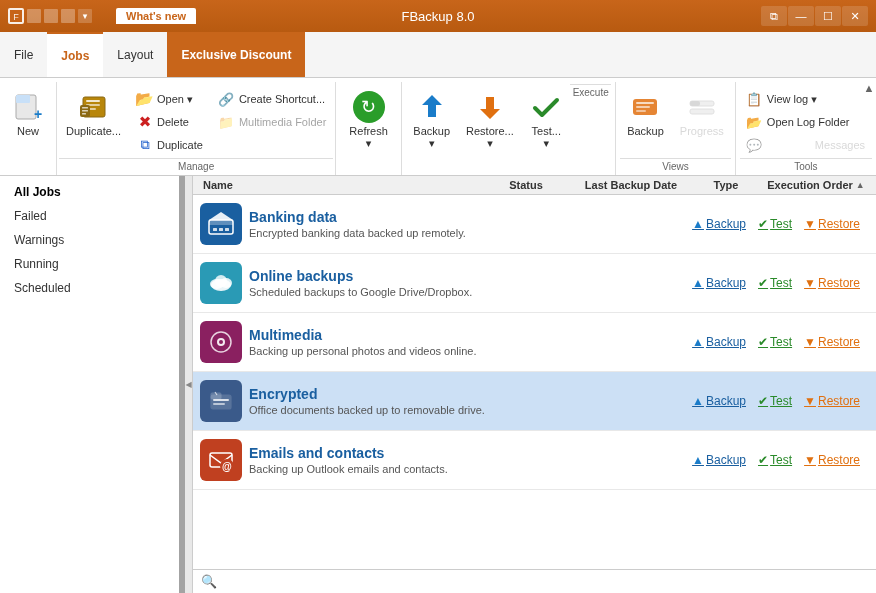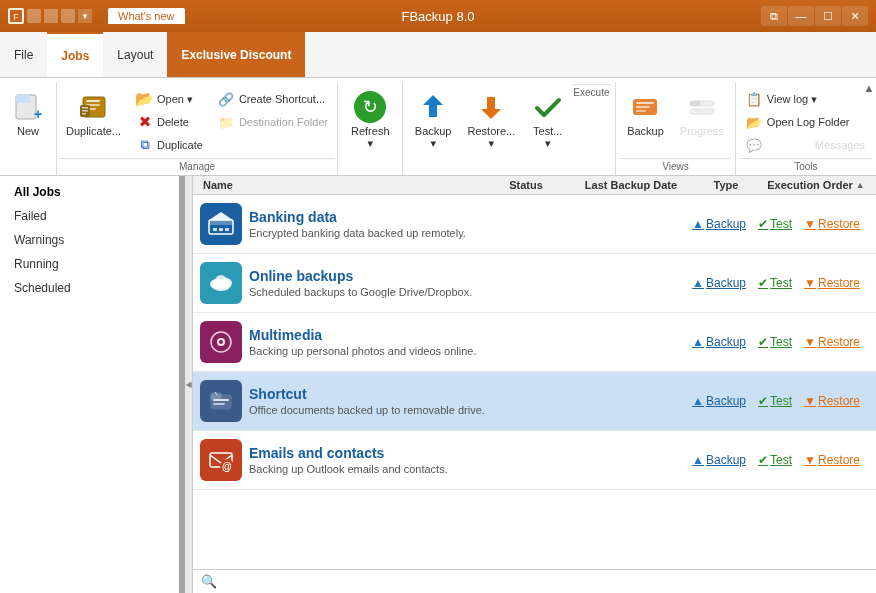--- a/index.html
+++ b/index.html
@@ -224,21 +224,21 @@
             <rect width="12" height="12" fill="#c8651a"></rect>
             <text x="6" y="10" font-size="9" fill="white" text-anchor="middle">F</text>
           </svg>
       </div>
       <div style="width:14px;height:14px;background:rgba(255,255,255,0.3);border-radius:1px;"></div>
       <div style="width:14px;height:14px;background:rgba(255,255,255,0.3);border-radius:1px;"></div>
       <div style="width:14px;height:14px;background:rgba(255,255,255,0.3);border-radius:1px;"></div>
       <div style="width:14px;height:14px;background:rgba(255,255,255,0.2);border-radius:1px;font-size:9px;color:#fff;display:flex;align-items:center;justify-content:center;">▾</div>
     </div>
 
-    <div style="background:#fff;color:#c8651a;padding:2px 10px;font-size:11px;font-weight:400;border-radius:2px 2px 0 0;margin-left:12px;">What's new</div>
+    <div style="background:#fff;color:#c8651a;padding:2px 10px;font-size:11px;font-weight:700;border-radius:2px 2px 0 0;margin-left:20px;">What's new</div>
   </div>
   <div class="title-text">FBackup 8.0</div>
   <div class="title-controls">
     <button class="title-btn">⧉</button>
     <button class="title-btn">—</button>
     <button class="title-btn">☐</button>
     <button class="title-btn close">✕</button>
   </div>
 </div>
 
@@ -301,21 +301,21 @@
         </div>
       </div>
 
       <div class="rb-small-group" style="margin-top:2px;">
         <div class="rb-small">
           <span class="rb-icon-sm" style="color:#808080;font-size:13px;">🔗</span>
           <span style="font-size:11px;">Create Shortcut...</span>
         </div>
         <div class="rb-small rb-disabled">
           <span class="rb-icon-sm" style="color:#aaa;font-size:13px;">📁</span>
-          <span style="font-size:11px;">Destination Folder</span>
+          <span style="font-size:11px;">Multimedia Folder</span>
         </div>
       </div>
     </div>
     <div class="ribbon-label">Manage</div>
   </div>
 
   <div style="display:flex;flex-direction:column;padding:0 4px;border-right:1px solid #ddd;">
     <div style="flex:1;display:flex;align-items:flex-start;padding-top:4px;">
       <div class="rb-large">
         <div class="rb-icon">
@@ -544,21 +544,21 @@
             <svg width="28" height="28" viewBox="0 0 28 28">
               <rect x="4" y="8" width="20" height="14" rx="2" fill="#fff" opacity="0.15" stroke="#fff" stroke-width="1.2"></rect>
               <rect x="6" y="12" width="16" height="2" rx="1" fill="#fff" opacity="0.8"></rect>
               <rect x="6" y="16" width="12" height="2" rx="1" fill="#fff" opacity="0.6"></rect>
               <rect x="4" y="6" width="10" height="6" rx="1" fill="#fff" opacity="0.2" stroke="#fff" stroke-width="1"></rect>
               <line x1="8" y1="5" x2="10" y2="8" stroke="#fff" stroke-width="1.2" opacity="0.7"></line>
             </svg>
           </div>
         </div>
         <div class="row-info">
-          <div class="row-title">Shortcut</div>
+          <div class="row-title">Encrypted</div>
           <div class="row-desc">Office documents backed up to removable drive.</div>
         </div>
         <div class="row-actions">
           <div class="action-btn backup">
             <span style="color:#1a7cc9;">▲</span>
             <span>Backup</span>
           </div>
           <div class="action-btn test">
             <span style="color:#2a8a2a;">✔</span>
             <span>Test</span>

